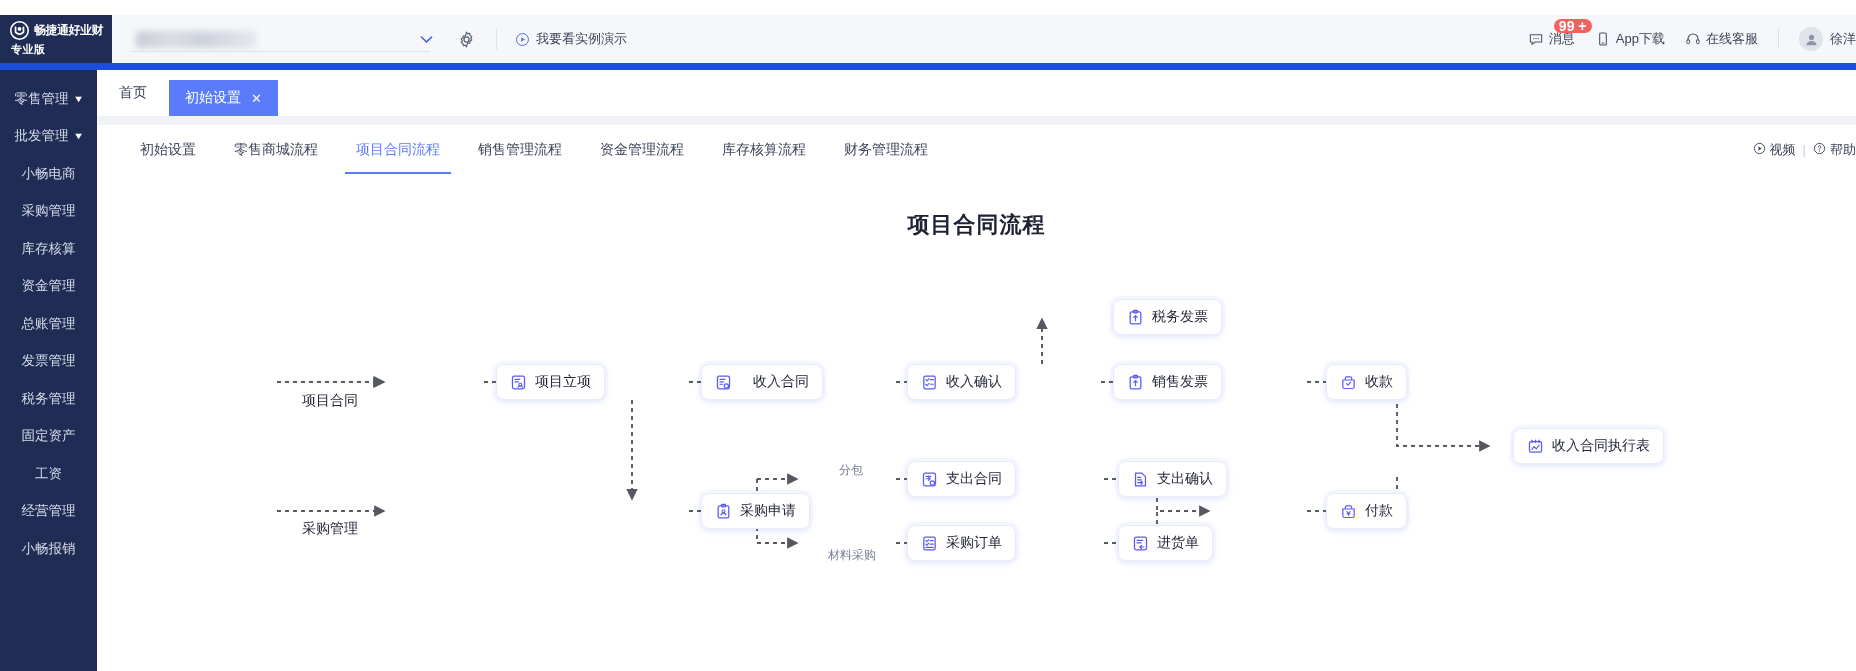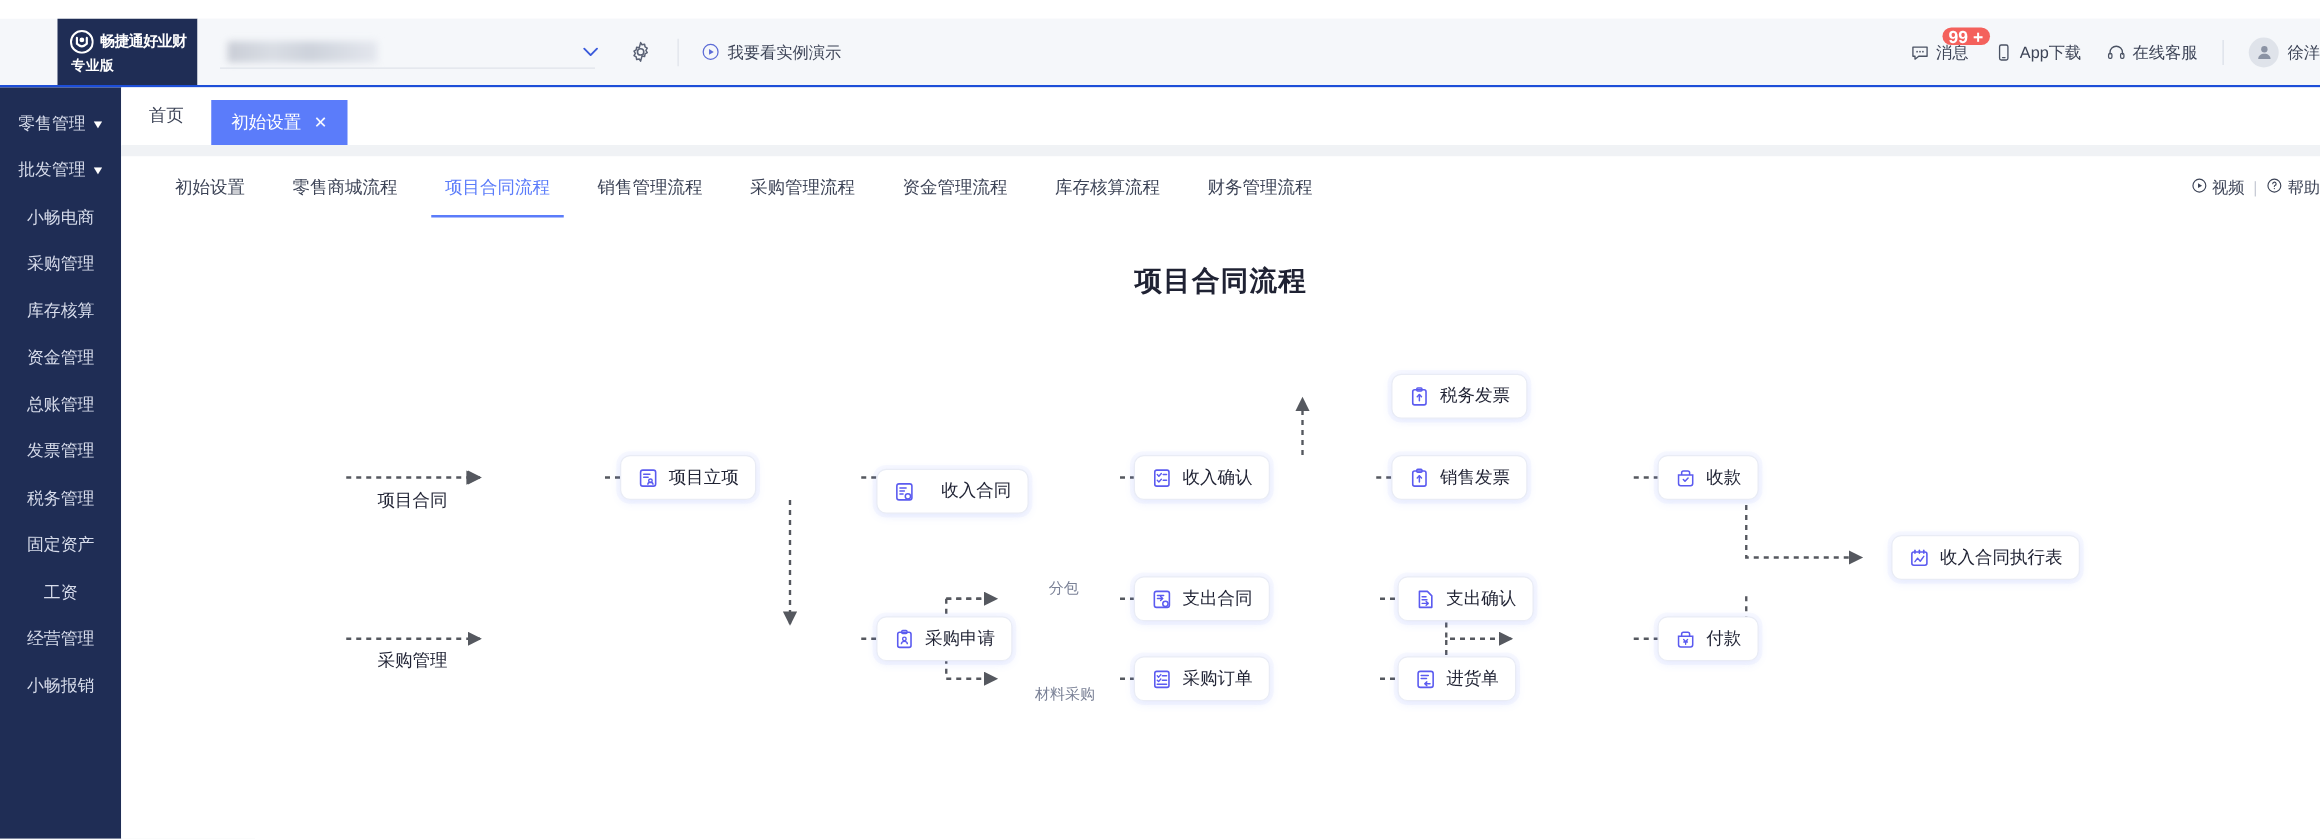--- a/index.html
+++ b/index.html
@@ -25,22 +25,21 @@
     flex: 0 0 15px;
   }
 
   
   .header {
     height: 55px;
     flex: 0 0 55px;
     display: flex;
     align-items: stretch;
     background: #f5f7fa;
-    border-bottom: 2px solid #1d4ed8;
-    padding-left: 46px;
+    border-bottom: 7px solid #1d4ed8;
   }
   .brand {
     width: 112px;
     flex: 0 0 112px;
     background: #1f2d55;
     color: #fff;
     display: flex;
     flex-direction: column;
     justify-content: center;
     padding-left: 10px;
@@ -483,21 +482,20 @@
 
       <div class="tabs-gap"></div>
 
       <div class="panel">
 
         <div class="subtabs">
           <div class="subtab">初始设置</div>
           <div class="subtab">零售商城流程</div>
           <div class="subtab active">项目合同流程</div>
           <div class="subtab">销售管理流程</div>
-          <div class="subtab">采购管理流程</div>
           <div class="subtab">资金管理流程</div>
           <div class="subtab">库存核算流程</div>
           <div class="subtab">财务管理流程</div>
 
           <div class="subtabs-right">
             <div class="mini-link">
               <span>
                 <svg viewBox="0 0 24 24" width="13" height="13">
                   <circle cx="12" cy="12" r="9.5" fill="none" stroke="#3d4457" stroke-width="1.7"></circle>
                   <path d="M10 8.4 L16 12 L10 15.6 Z" fill="#3d4457"></path>
@@ -581,21 +579,21 @@
                 <rect x="3.5" y="3" width="17" height="18" rx="2.5" fill="none" stroke="#5b5bf0" stroke-width="1.8"></rect>
                 <line x1="7" y1="7.5" x2="14" y2="7.5" stroke="#5b5bf0" stroke-width="1.7" stroke-linecap="round"></line>
                 <line x1="7" y1="11" x2="12" y2="11" stroke="#5b5bf0" stroke-width="1.7" stroke-linecap="round"></line>
                 <circle cx="14.6" cy="15" r="2" fill="none" stroke="#5b5bf0" stroke-width="1.6"></circle>
                 <path d="M11.6 19.5c0-1.8 1.4-2.8 3-2.8s3 1 3 2.8" fill="none" stroke="#5b5bf0" stroke-width="1.6"></path>
               </svg>
             </span>
             <span>项目立项</span>
           </div>
 
-          <div class="node" style="left:604px; top:201px;gap:21px;">
+          <div class="node" style="left:604px; top:190px;gap:21px;">
             <span class="nicon">
               <svg viewBox="0 0 24 24" width="17" height="17">
                 <rect x="3.5" y="3" width="17" height="18" rx="2.5" fill="none" stroke="#5b5bf0" stroke-width="1.8"></rect>
                 <line x1="7" y1="7.5" x2="14" y2="7.5" stroke="#5b5bf0" stroke-width="1.7" stroke-linecap="round"></line>
                 <line x1="7" y1="11" x2="12" y2="11" stroke="#5b5bf0" stroke-width="1.7" stroke-linecap="round"></line>
                 <line x1="7" y1="14.5" x2="10.5" y2="14.5" stroke="#5b5bf0" stroke-width="1.7" stroke-linecap="round"></line>
                 <circle cx="16" cy="17" r="3" fill="none" stroke="#5b5bf0" stroke-width="1.7"></circle>
               </svg>
             </span>
             <span>收入合同</span>

